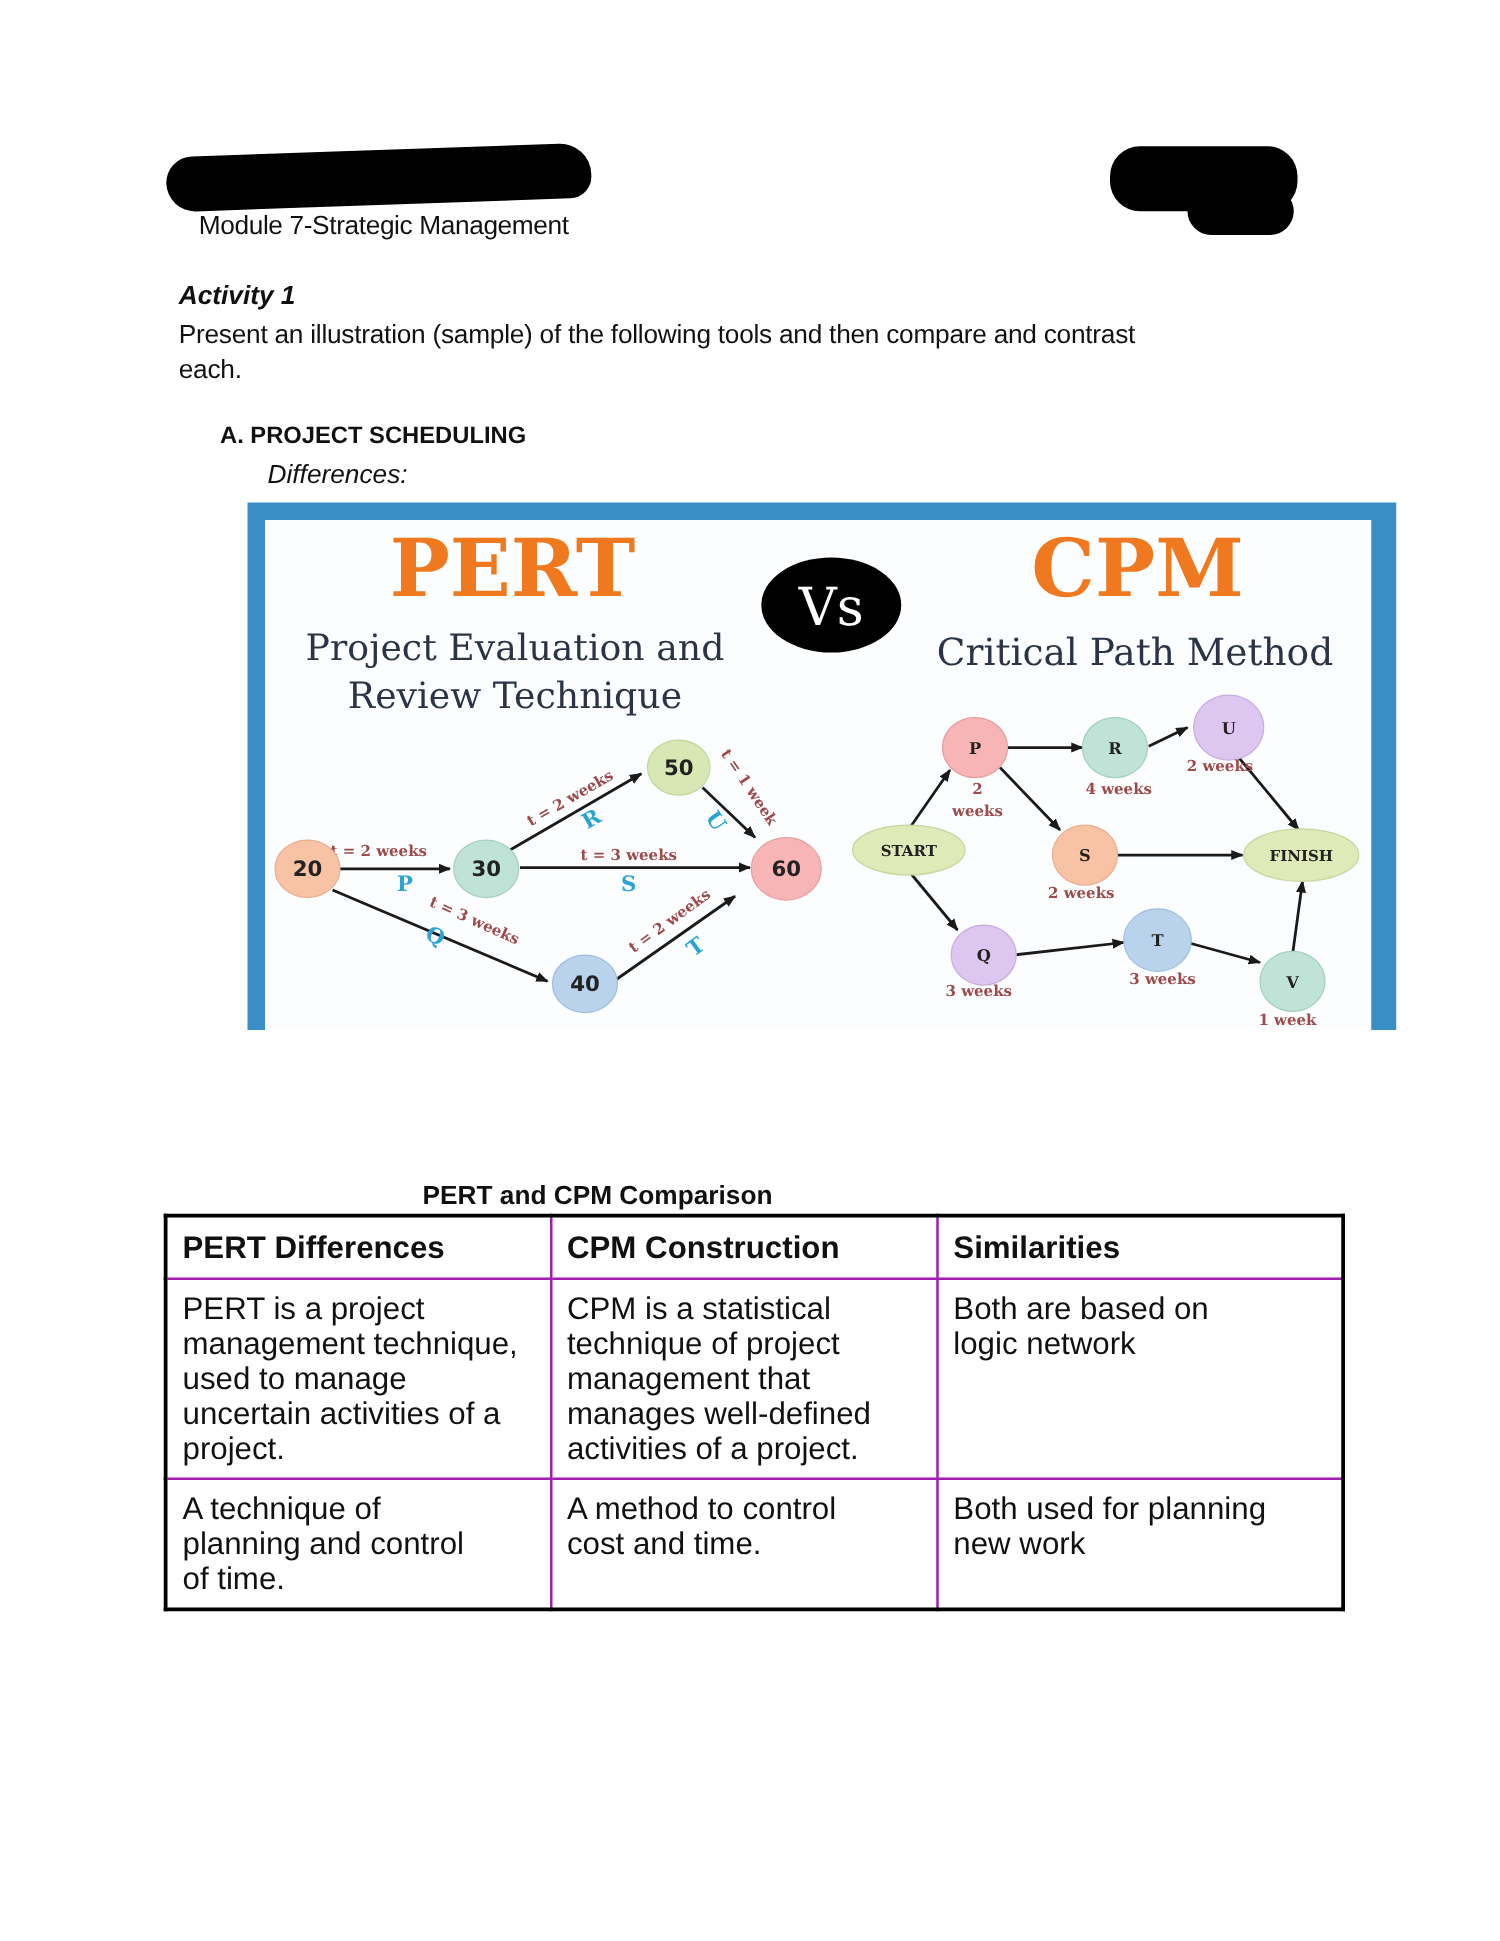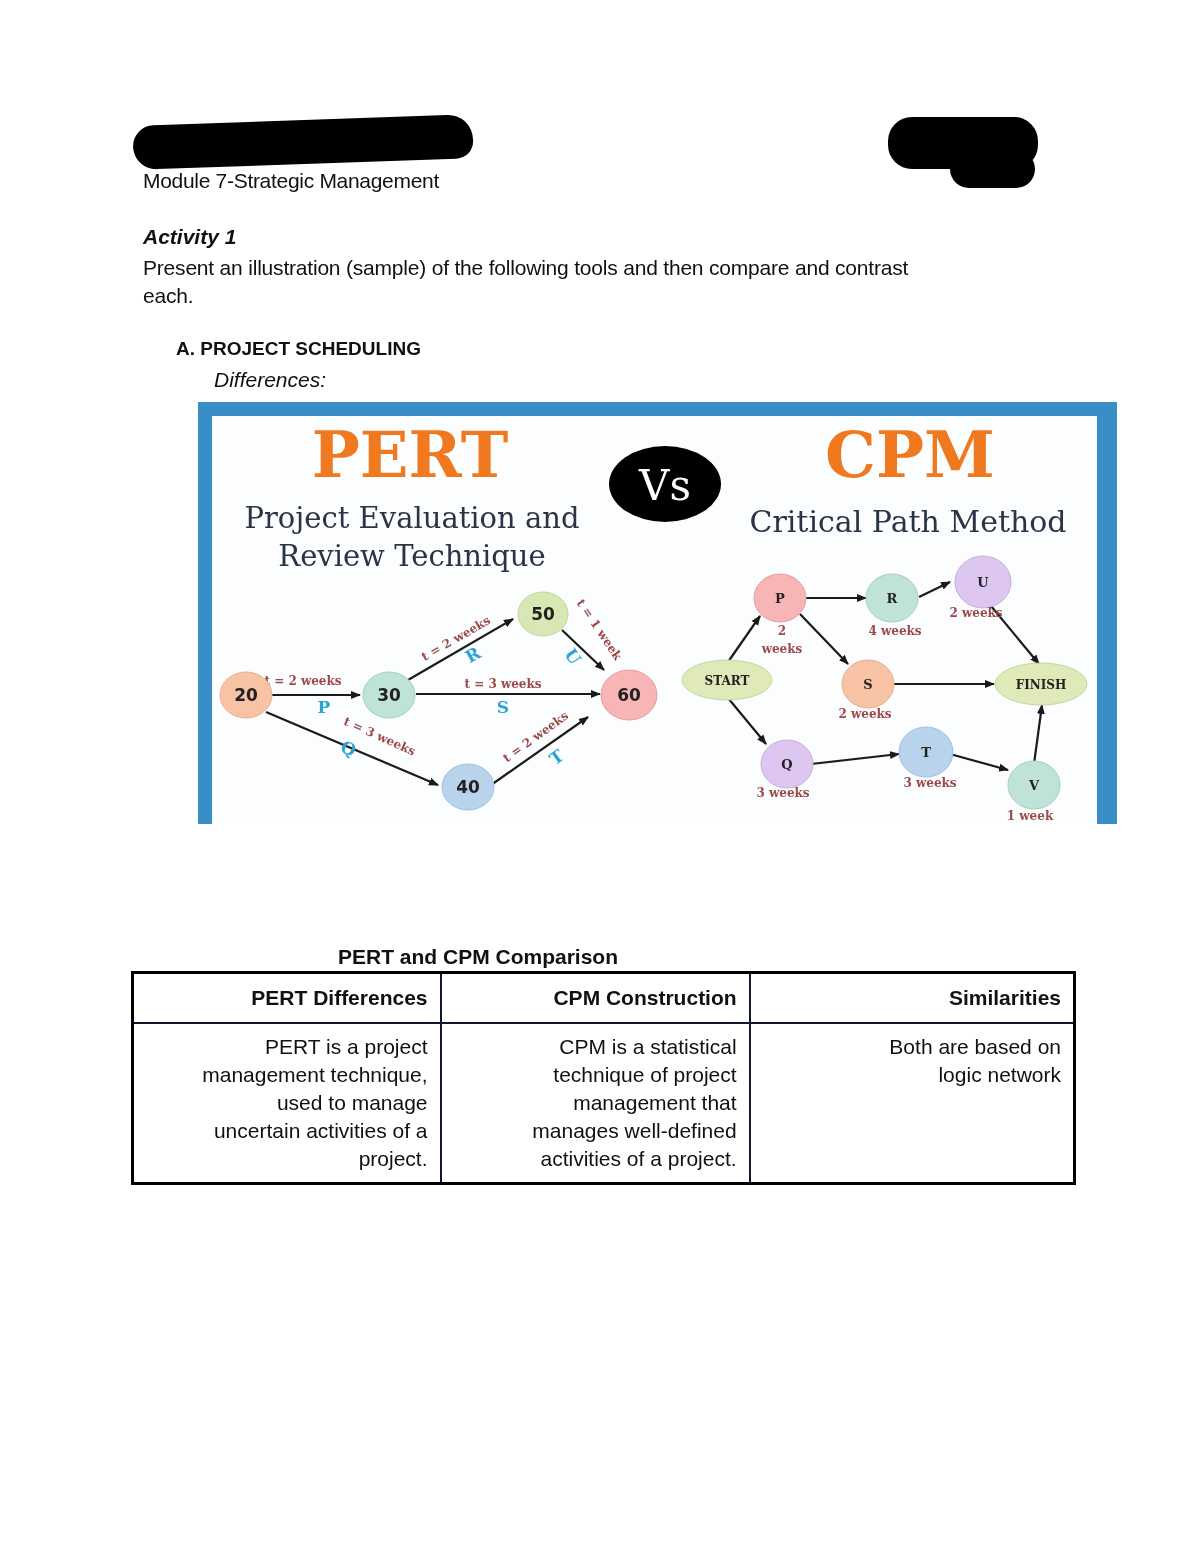--- a/index.html
+++ b/index.html
@@ -2,31 +2,31 @@
 <html><head>
 <meta charset="utf-8">
 <style>
   html, body { margin:0; padding:0; background:#ffffff; }
   body { width:1200px; height:1553px; position:relative; overflow:hidden;
          font-family:"Liberation Sans", sans-serif; color:#111; }
   .redact { position:absolute; background:#000; }
   #redact-name { left:133px; top:120px; width:340px; height:44px; border-radius:22px 26px 18px 24px; transform:rotate(-2deg); }
   #redact-right { left:888px; top:117px; width:150px; height:52px; border-radius:24px; }
   #redact-right2 { left:950px; top:150px; width:85px; height:38px; border-radius:20px; }
-  .module { position:absolute; left:143px; top:169px; font-size:21px; letter-spacing:-0.3px; }
+  .module { position:absolute; left:159px; top:169px; font-size:21px; letter-spacing:-0.3px; }
   .activity { position:absolute; left:143px; top:225px; font-size:21px; font-weight:bold; font-style:italic; }
   .instr { position:absolute; left:143px; top:254px; width:820px; font-size:21px; line-height:28px; letter-spacing:-0.2px; }
   .section { position:absolute; left:176px; top:338px; font-size:19px; font-weight:bold; }
   .illus-label { position:absolute; left:214px; top:368px; font-size:21px; font-style:italic; }
   .figure { position:absolute; left:150px; top:402px; width:919px; height:422px; background:#3a8ec7;margin-left:48px; }
   .figure-inner { position:absolute; left:14px; top:14px; width:885px; height:408px; background:#fbfdfe; }
   .figure svg { position:absolute; left:0; top:0; }
   .table-title { position:absolute; left:0; width:956px; top:945px; text-align:center; font-size:21px; font-weight:bold; }
   table.cmp { position:absolute; left:131px; top:971px; width:945px; border-collapse:collapse; border:3px solid #000; }
-  table.cmp th, table.cmp td { border:2px solid #0f172a; text-align:right; vertical-align:top; font-size:21px; line-height:28px; padding:9px 12px; }
+  table.cmp th, table.cmp td { border:2px solid #a21caf; text-align:left; vertical-align:top; font-size:25px; line-height:28px; padding:9px 12px; }
   table.cmp th { font-weight:bold; height:32px; vertical-align:middle; padding:8px 12px; }
   table.cmp td { white-space:pre-line; }
   col.c1 { width:309px; } col.c2 { width:310px; } col.c3 { width:326px; }
 </style>
 </head>
 <body>
 
 <div class="redact" id="redact-name"></div>
 <div class="redact" id="redact-right"></div>
 <div class="redact" id="redact-right2"></div>
@@ -162,14 +162,23 @@
 uncertain activities of a
 project.</td>
     <td>CPM is a statistical
 technique of project
 management that
 manages well-defined
 activities of a project.</td>
     <td>Both are based on
 logic network</td>
   </tr>
+  <tr style="height:104px">
+    <td>A technique of
+planning and control
+of time.</td>
+    <td>A method to control
+cost and time.</td>
+    <td>Both used for planning
+new work</td>
+  </tr>
 </tbody>
   </table>
 
 </body></html>

